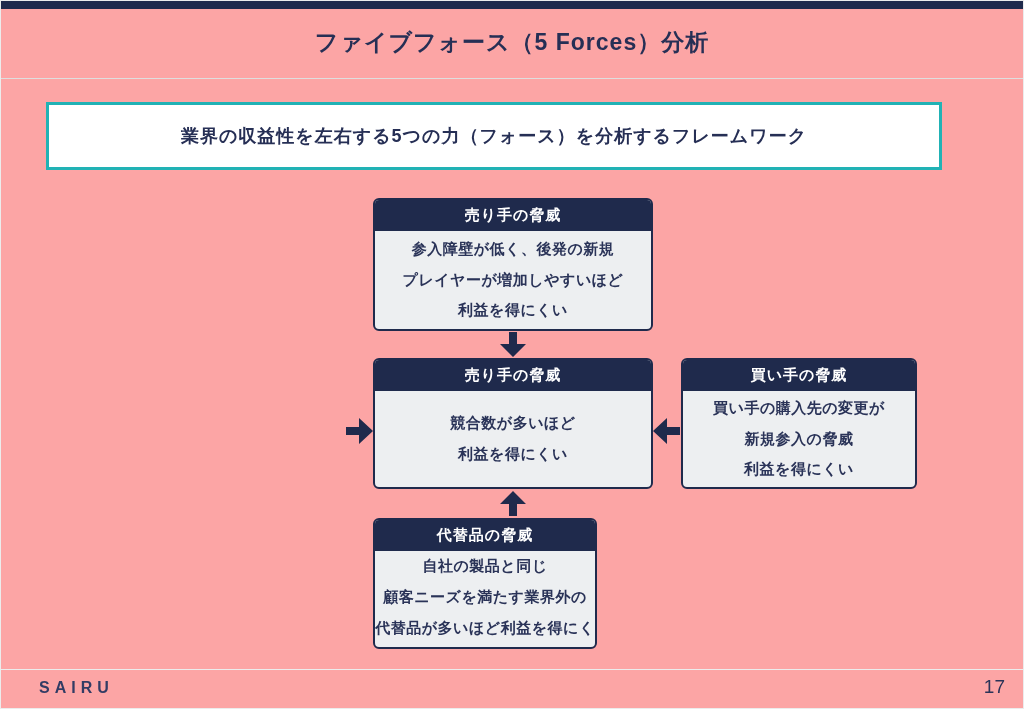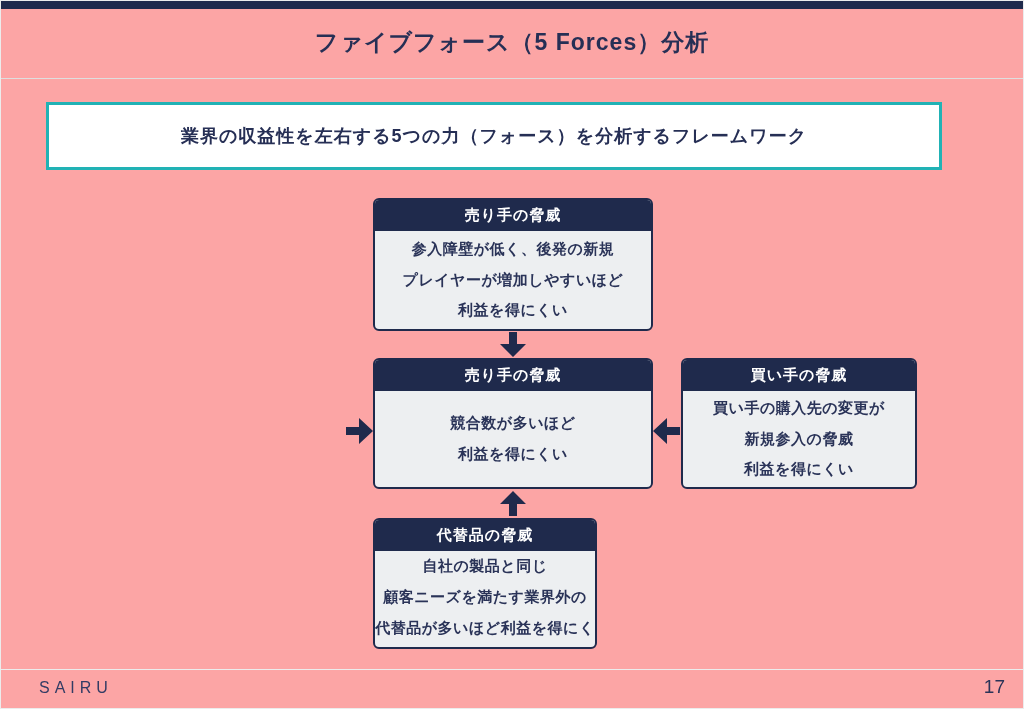--- a/index.html
+++ b/index.html
@@ -76,21 +76,21 @@
   .arrow-down  { left: 499px; top: 331px; }
   .arrow-up    { left: 499px; top: 490px; }
   .arrow-right { left: 345px; top: 417px; }
   .arrow-left  { left: 652px; top: 417px; }
   .footer-divider {
     position: absolute; left: 0; top: 668px;
     width: 100%; height: 1px; background: #ececec;
   }
   .brand {
     position: absolute; left: 38px; top: 678px;
-    font-size: 16px; font-weight: 400;
+    font-size: 16px; font-weight: 700;
     letter-spacing: 5px; color: #323C64;
   }
   .page-number {
     position: absolute; right: 18px; top: 675px;
     font-size: 19px; font-weight: 400; color: #2A3358;
   }
 </style>
 </head>
 <body>
 

